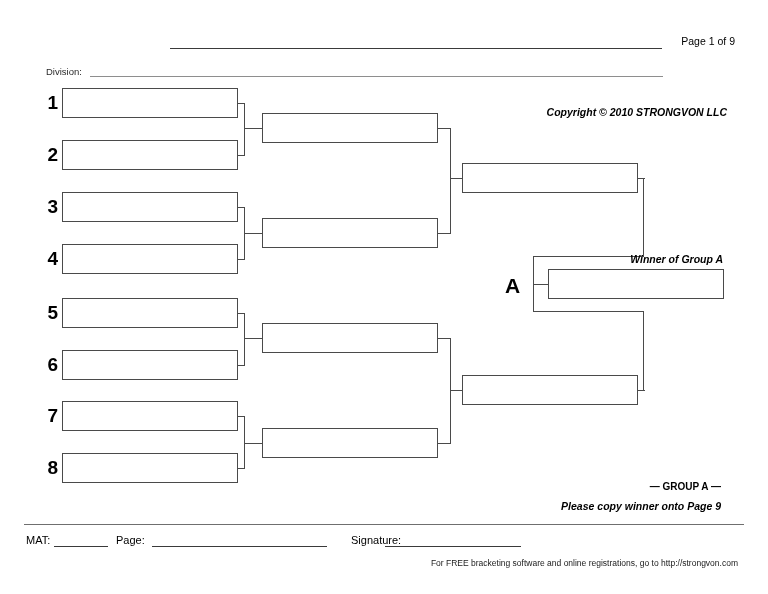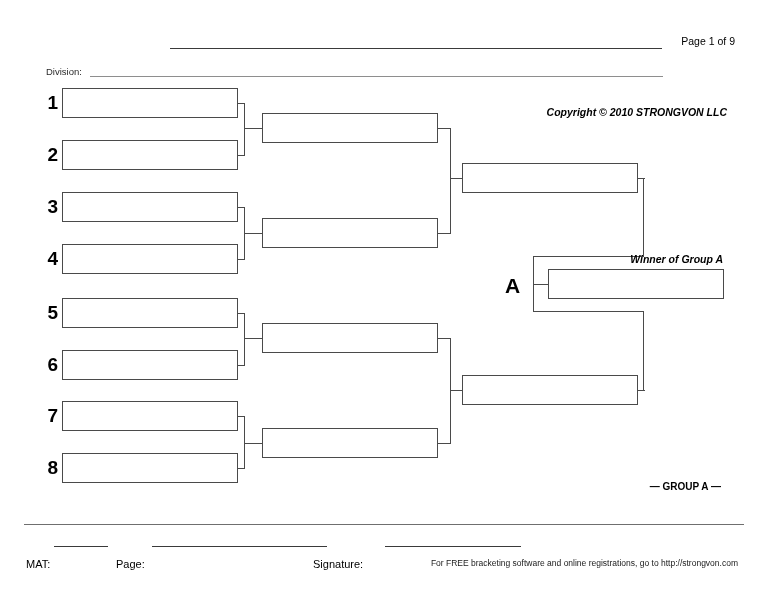--- a/index.html
+++ b/index.html
@@ -124,21 +124,20 @@
     font-style: italic;
     font-weight: bold;
     white-space: nowrap;
   }
 
   
   .form-label {
     position: absolute;
     font-size: 11px;
     white-space: nowrap;
-    margin-top: 24px;
   }
   .footer-url {
     position: absolute;
     right: 30px;
     top: 558px;
     font-size: 8.5px;
     color: #1a1a1a;
     white-space: nowrap;
   }
 </style>
@@ -221,27 +220,28 @@
   <div class="conn-h" style="left:533px; top:311px; width:111px;"></div>
 
   <div class="conn-v" style="left:533px; top:256px; height:56px;"></div>
   <div class="conn-h" style="left:533px; top:284px; width:16px;"></div>
 
   <div class="group-letter">A</div>
   <div class="winner-caption">Winner of Group A</div>
   <div class="slot" style="left:548px; top:269px; width:176px; height:30px;"></div>
 
   <div class="group-title">— GROUP A —</div>
+  <div class="group-note">Please copy winner onto Page 9</div>
 
   <div class="rule" style="left:24px; top:524px; width:720px; border-bottom-color:#6f6f6f;"></div>
 
   <div class="form-label" style="left:26px; top:534px;">MAT:</div>
   <div class="rule" style="left:54px; top:546px; width:54px;"></div>
 
   <div class="form-label" style="left:116px; top:534px;">Page:</div>
   <div class="rule" style="left:152px; top:546px; width:175px;"></div>
 
-  <div class="form-label" style="left:313px; top:534px;">Signature:</div>
+  <div class="form-label" style="left:351px; top:534px;">Signature:</div>
   <div class="rule" style="left:385px; top:546px; width:136px;"></div>
 
   <div class="footer-url">For FREE bracketing software and online registrations, go to http://strongvon.com</div>
 
 </div>
 
 </body></html>

